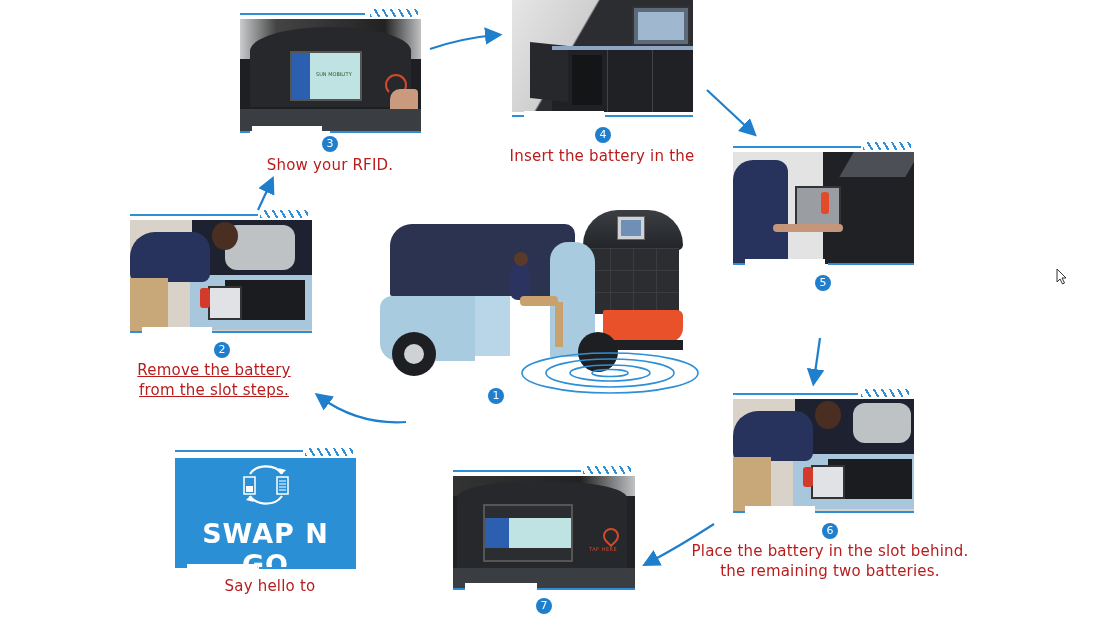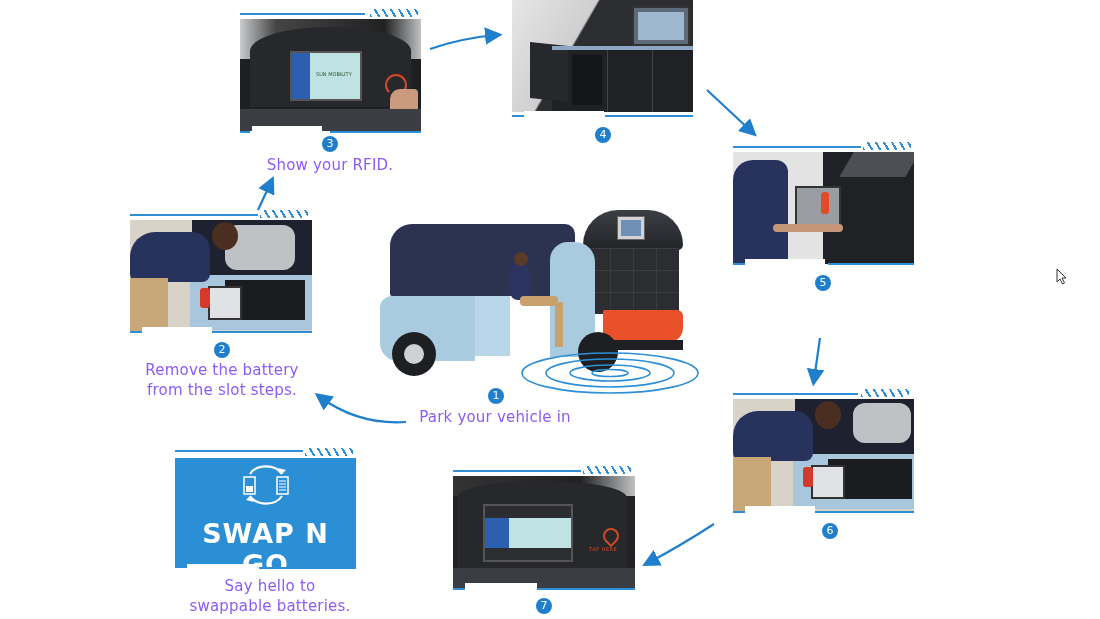--- a/index.html
+++ b/index.html
@@ -12,21 +12,21 @@
   .frame { position: absolute; }
   .frame .topline { position: absolute; left: 0; top: 0; height: 2px; background: #2e8fd6; }
   .frame .hatch { position: absolute; top: -4px; height: 8px; width: 48px;
     background: repeating-linear-gradient(60deg, #2e8fd6 0 2px, transparent 2px 7px); }
   .frame .photo { position: absolute; left: 0; top: 6px; overflow: hidden; }
   .frame .notch { position: absolute; bottom: -3px; height: 10px; background: #fff; }
   .frame .botline { position: absolute; height: 2px; background: #2e8fd6; }
 
   .num { position: absolute; width: 16px; height: 16px; border-radius: 50%; background: #1f7fcc;
     color: #fff; font-size: 11px; line-height: 16px; text-align: center; font-weight: normal; }
-  .caption { position: absolute; text-align: center; font-size: 15px; line-height: 20px; color: #8b5cf6; letter-spacing: 0.2px; }
+  .caption { position: absolute; text-align: center; font-size: 15px; line-height: 20px; color: #b91c1c; letter-spacing: 0.2px; }
   .screen { position: absolute; background: #2b2d31; border: 2px solid #555; }
   .screen .left { position: absolute; left: 0; top: 0; bottom: 0; background: #2c5fb0; }
   .screen .right { position: absolute; top: 0; bottom: 0; right: 0; background: #bfe3e3; }
   .swap-title { position: absolute; left: 0; right: 0; top: 56px; text-align: center; color: #fff;
     font-family: "DejaVu Sans", sans-serif; font-weight: bold; font-size: 27px; letter-spacing: 1px; }
 
   svg { overflow: visible; }
 </style>
 </head>
 <body>
@@ -67,20 +67,21 @@
     <div style="position:absolute; left:95px; top:50px; width:1px; height:62px; background:#444;"></div>
     <div style="position:absolute; left:140px; top:50px; width:1px; height:62px; background:#444;"></div>
     <div style="position:absolute; left:40px; top:46px; width:141px; height:4px; background:#8ea6c6;"></div>
   </div>
   <div class="notch" style="left:12px; width:80px;"></div>
   <div class="botline" style="left:0; top:115px; width:12px;"></div>
   <div class="botline" style="left:93px; top:115px; width:88px;"></div>
 </div>
 <div class="num" style="left:595px; top:127px;">4</div>
 <div class="caption" style="left:492px; top:146px; width:220px;">
+  <div>Insert the battery in the</div>
 </div>
 
 <div class="frame" style="left:733px; top:146px; width:181px; height:120px;">
   <div class="topline" style="width:128px;"></div>
   <div class="hatch" style="left:130px;"></div>
   <div class="photo" style="width:181px; height:112px; background:#e3e3e3;">
     <div style="position:absolute; left:90px; top:0; width:91px; height:112px; background:#1f2125;"></div>
     <div style="position:absolute; left:115px; top:-5px; width:66px; height:30px; background:#4c4f55; transform:skewX(-30deg);"></div>
     <div style="position:absolute; left:0; top:8px; width:55px; height:104px; background:#27335c; border-radius:20px 12px 0 0;"></div>
     <div style="position:absolute; left:62px; top:34px; width:46px; height:40px; background:#9a9ea3; border:2px solid #333;"></div>
@@ -107,21 +108,21 @@
     <div style="position:absolute; left:0; top:58px; width:38px; height:54px; background:#c8a878;"></div>
     <div style="position:absolute; left:82px; top:2px; width:26px; height:28px; border-radius:50%; background:#4a2e22;"></div>
     <div style="position:absolute; left:78px; top:66px; width:34px; height:34px; background:#e0e2e5; border:2px solid #333;"></div>
     <div style="position:absolute; left:70px; top:68px; width:10px; height:20px; background:#d43a2a; border-radius:3px;"></div>
   </div>
   <div class="notch" style="left:12px; width:70px;"></div>
   <div class="botline" style="left:0; top:117px; width:12px;"></div>
   <div class="botline" style="left:82px; top:117px; width:100px;"></div>
 </div>
 <div class="num" style="left:214px; top:342px;">2</div>
-<div class="caption" style="left:112px; top:360px; width:220px;">
+<div class="caption" style="left:104px; top:360px; width:220px;text-decoration:underline;">
   <div>Remove the battery</div>
   <div>from the slot steps.</div>
 </div>
 
 <div class="abs" style="left:375px; top:210px; width:330px; height:185px;">
 
   <div style="position:absolute; left:208px; top:0; width:100px; height:140px;">
     <div style="position:absolute; left:0; top:0; width:100px; height:40px; border-radius:40px 40px 6px 6px; background:linear-gradient(#3b3e43,#222428);"></div>
     <div style="position:absolute; left:34px; top:6px; width:28px; height:24px; background:#cfd3d6; border:1px solid #666;">
       <div style="position:absolute; left:3px; top:3px; right:3px; bottom:3px; background:#6f8fb6;"></div>
@@ -149,21 +150,20 @@
 
   <svg style="position:absolute; left:145px; top:140px;" width="180" height="45">
     <ellipse cx="90" cy="23" rx="88" ry="20" fill="none" stroke="#2e8fd6" stroke-width="1.6"></ellipse>
     <ellipse cx="90" cy="23" rx="64" ry="14" fill="none" stroke="#2e8fd6" stroke-width="1.6"></ellipse>
     <ellipse cx="90" cy="23" rx="40" ry="8" fill="none" stroke="#2e8fd6" stroke-width="1.6"></ellipse>
     <ellipse cx="90" cy="23" rx="18" ry="3.5" fill="none" stroke="#2e8fd6" stroke-width="1.6"></ellipse>
   </svg>
 </div>
 <div class="num" style="left:488px; top:388px;">1</div>
 <div class="caption" style="left:385px; top:407px; width:220px;">
-  <div>Park your vehicle in</div>
 </div>
 
 <div class="frame" style="left:733px; top:393px; width:181px; height:120px;">
   <div class="topline" style="width:125px;"></div>
   <div class="hatch" style="left:128px;"></div>
   <div class="photo" style="width:181px; height:112px; background:#d8d2c8;">
     <div style="position:absolute; left:62px; top:0; width:119px; height:55px; background:#1d2130;"></div>
     <div style="position:absolute; left:120px; top:4px; width:58px; height:40px; border-radius:12px; background:#bfc2c5;"></div>
     <div style="position:absolute; left:60px; top:55px; width:121px; height:55px; background:#a8c6dc;"></div>
     <div style="position:absolute; left:95px; top:60px; width:84px; height:40px; background:#1b1c1f;"></div>
@@ -172,20 +172,22 @@
     <div style="position:absolute; left:82px; top:2px; width:26px; height:28px; border-radius:50%; background:#4a2e22;"></div>
     <div style="position:absolute; left:78px; top:66px; width:34px; height:34px; background:#e0e2e5; border:2px solid #333;"></div>
     <div style="position:absolute; left:70px; top:68px; width:10px; height:20px; background:#d43a2a; border-radius:3px;"></div>
   </div>
   <div class="notch" style="left:12px; width:70px;"></div>
   <div class="botline" style="left:0; top:118px; width:12px;"></div>
   <div class="botline" style="left:82px; top:118px; width:99px;"></div>
 </div>
 <div class="num" style="left:822px; top:523px;">6</div>
 <div class="caption" style="left:680px; top:541px; width:300px;">
+  <div>Place the battery in the slot behind.</div>
+  <div>the remaining two batteries.</div>
 </div>
 
 <div class="frame" style="left:453px; top:470px; width:182px; height:120px;">
   <div class="topline" style="width:128px;"></div>
   <div class="hatch" style="left:130px;"></div>
   <div class="photo" style="width:182px; height:112px; background:#202226;">
     <div style="position:absolute; left:0; top:0; width:182px; height:20px; background:linear-gradient(90deg,#333 0%, #222 70%, #bfc1c3 100%);"></div>
     <div style="position:absolute; left:4px; top:6px; width:170px; height:90px; border-radius:40% 40% 0 0 / 18% 18% 0 0; background:#26282c;"></div>
     <div class="screen" style="left:30px; top:28px; width:90px; height:58px;">
       <div class="left" style="width:24px; top:12px; bottom:12px;"></div>
@@ -218,21 +220,20 @@
       <line x1="39" y1="23" x2="46" y2="23" stroke="#fff" stroke-width="1"></line>
       <line x1="39" y1="26" x2="46" y2="26" stroke="#fff" stroke-width="1"></line>
     </svg>
     <div class="swap-title" style="top:60px;">SWAP N GO</div>
   </div>
   <div style="position:absolute; left:12px; top:116px; width:70px; height:8px; background:#fff;"></div>
   <div style="position:absolute; left:84px; top:119px; width:97px; height:2px; background:#2e8fd6;"></div>
 </div>
 <div class="caption" style="left:170px; top:576px; width:200px;">
   <div>Say hello to</div>
-  <div>swappable batteries.</div>
 </div>
 
 <svg class="abs" style="left:0; top:0;" width="1100" height="619">
   <defs>
     <marker id="ah" markerWidth="8" markerHeight="8" refX="5" refY="4" orient="auto">
       <path d="M0,0 L8,4 L0,8 Z" fill="#1f7fcc"></path>
     </marker>
   </defs>
 
   <path d="M430 49 Q462 38 496 35" fill="none" stroke="#1f7fcc" stroke-width="2.2" marker-end="url(#ah)"></path>

